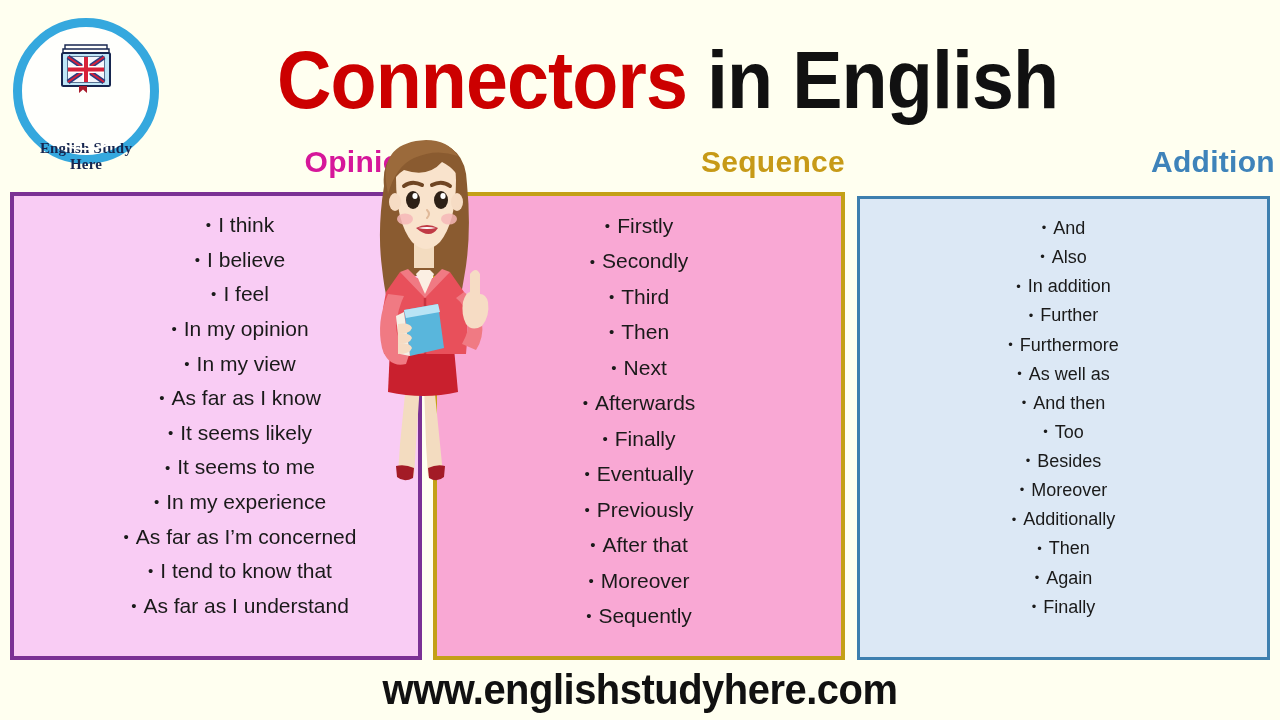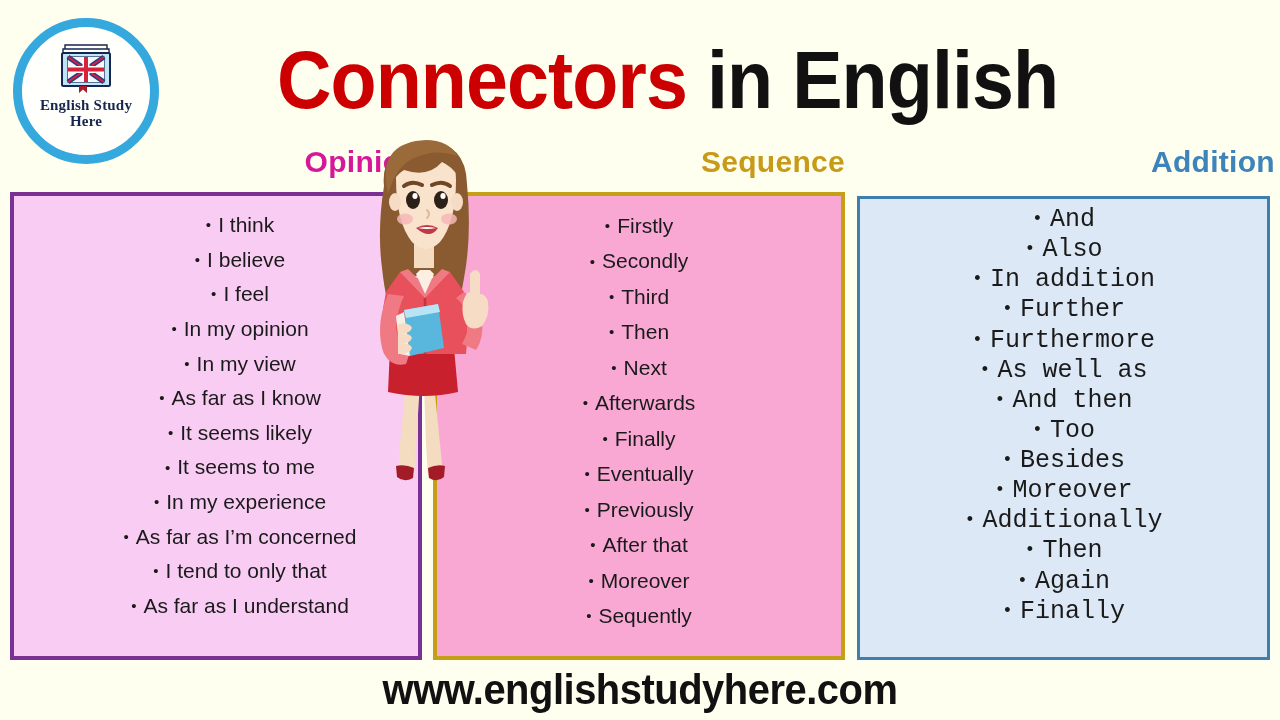--- a/index.html
+++ b/index.html
@@ -23,20 +23,21 @@
     width: 146px;
     height: 146px;
     border-radius: 50%;
     background: #FFFFFC;
     border: 9px solid #35A8DE;
     box-sizing: border-box;
     display: flex;
     flex-direction: column;
     align-items: center;
     justify-content: flex-start;
+    gap: 43px;
   }
   #logo-inner-ring {
     position: absolute;
     left: 5px; top: 5px; right: 5px; bottom: 5px;
     border-radius: 50%;
     border: 2px solid #FFFFFC;
     box-sizing: border-box;
     pointer-events: none;
   }
   #logo-book {
@@ -124,21 +125,21 @@
     white-space: nowrap;
   }
   .list li .bullet {
     display: inline-block;
     margin-right: 7px;
     font-size: 0.72em;
     vertical-align: 0.13em;
   }
   #panel-opinion .list  { padding-top: 12px; font-size: 21px; line-height: 34.6px; padding-left: 48px; }
   #panel-sequence .list { padding-top: 12px; font-size: 21px; line-height: 35.4px; }
-  #panel-addition .list { padding-top: 6px;  font-size: 25px; line-height: 28.8px; font-family: Liberation Mono, monospace; }
+  #panel-addition .list { padding-top: 15px;  font-size: 18px; line-height: 28.8px; }
 
   
   #footer {
     position: absolute;
     left: 0; right: 0;
     top: 666px;
     text-align: center;
     font-family: "Liberation Sans Narrow", "Liberation Sans", sans-serif;
     font-weight: bold;
     font-size: 42px;
@@ -202,21 +203,21 @@
       <li><span class="bullet">•</span><span>I think</span></li>
       <li><span class="bullet">•</span><span>I believe</span></li>
       <li><span class="bullet">•</span><span>I feel</span></li>
       <li><span class="bullet">•</span><span>In my opinion</span></li>
       <li><span class="bullet">•</span><span>In my view</span></li>
       <li><span class="bullet">•</span><span>As far as I know</span></li>
       <li><span class="bullet">•</span><span>It seems likely</span></li>
       <li><span class="bullet">•</span><span>It seems to me</span></li>
       <li><span class="bullet">•</span><span>In my experience</span></li>
       <li><span class="bullet">•</span><span>As far as I’m concerned</span></li>
-      <li><span class="bullet">•</span><span>I tend to only that</span></li>
+      <li><span class="bullet">•</span><span>I tend to know that</span></li>
       <li><span class="bullet">•</span><span>As far as I understand</span></li>
     </ul>
 </div>
 
 <div class="panel" id="panel-sequence">
   <ul class="list" id="list-sequence">
       <li><span class="bullet">•</span><span>Firstly</span></li>
       <li><span class="bullet">•</span><span>Secondly</span></li>
       <li><span class="bullet">•</span><span>Third</span></li>
       <li><span class="bullet">•</span><span>Then</span></li>

